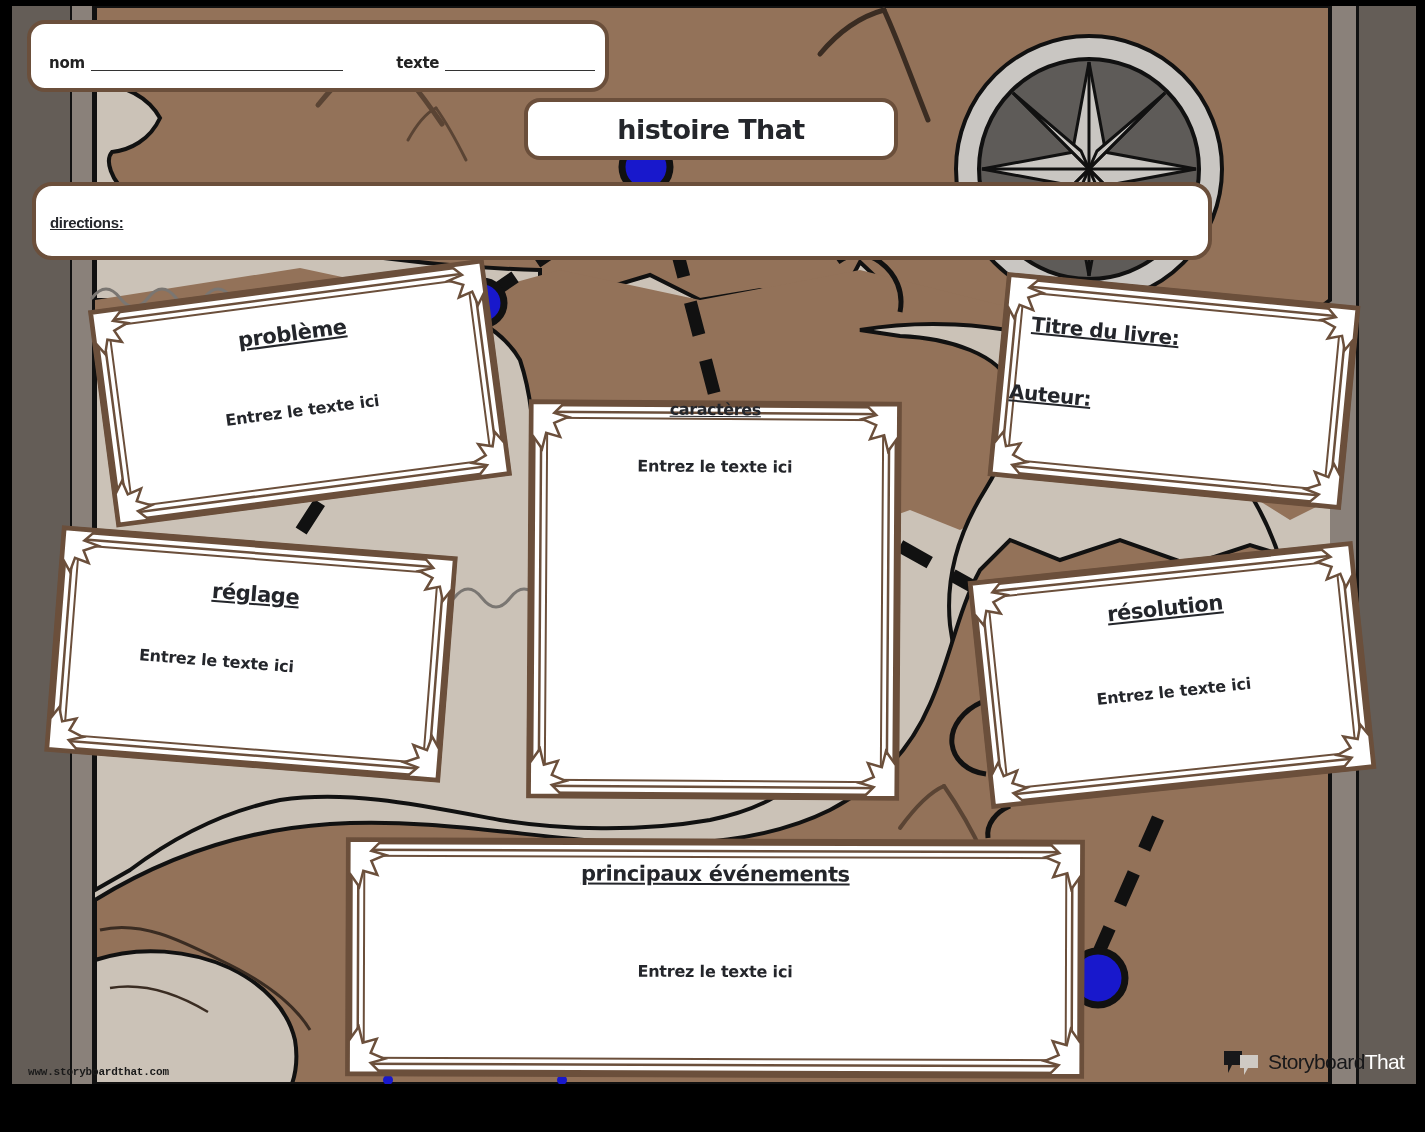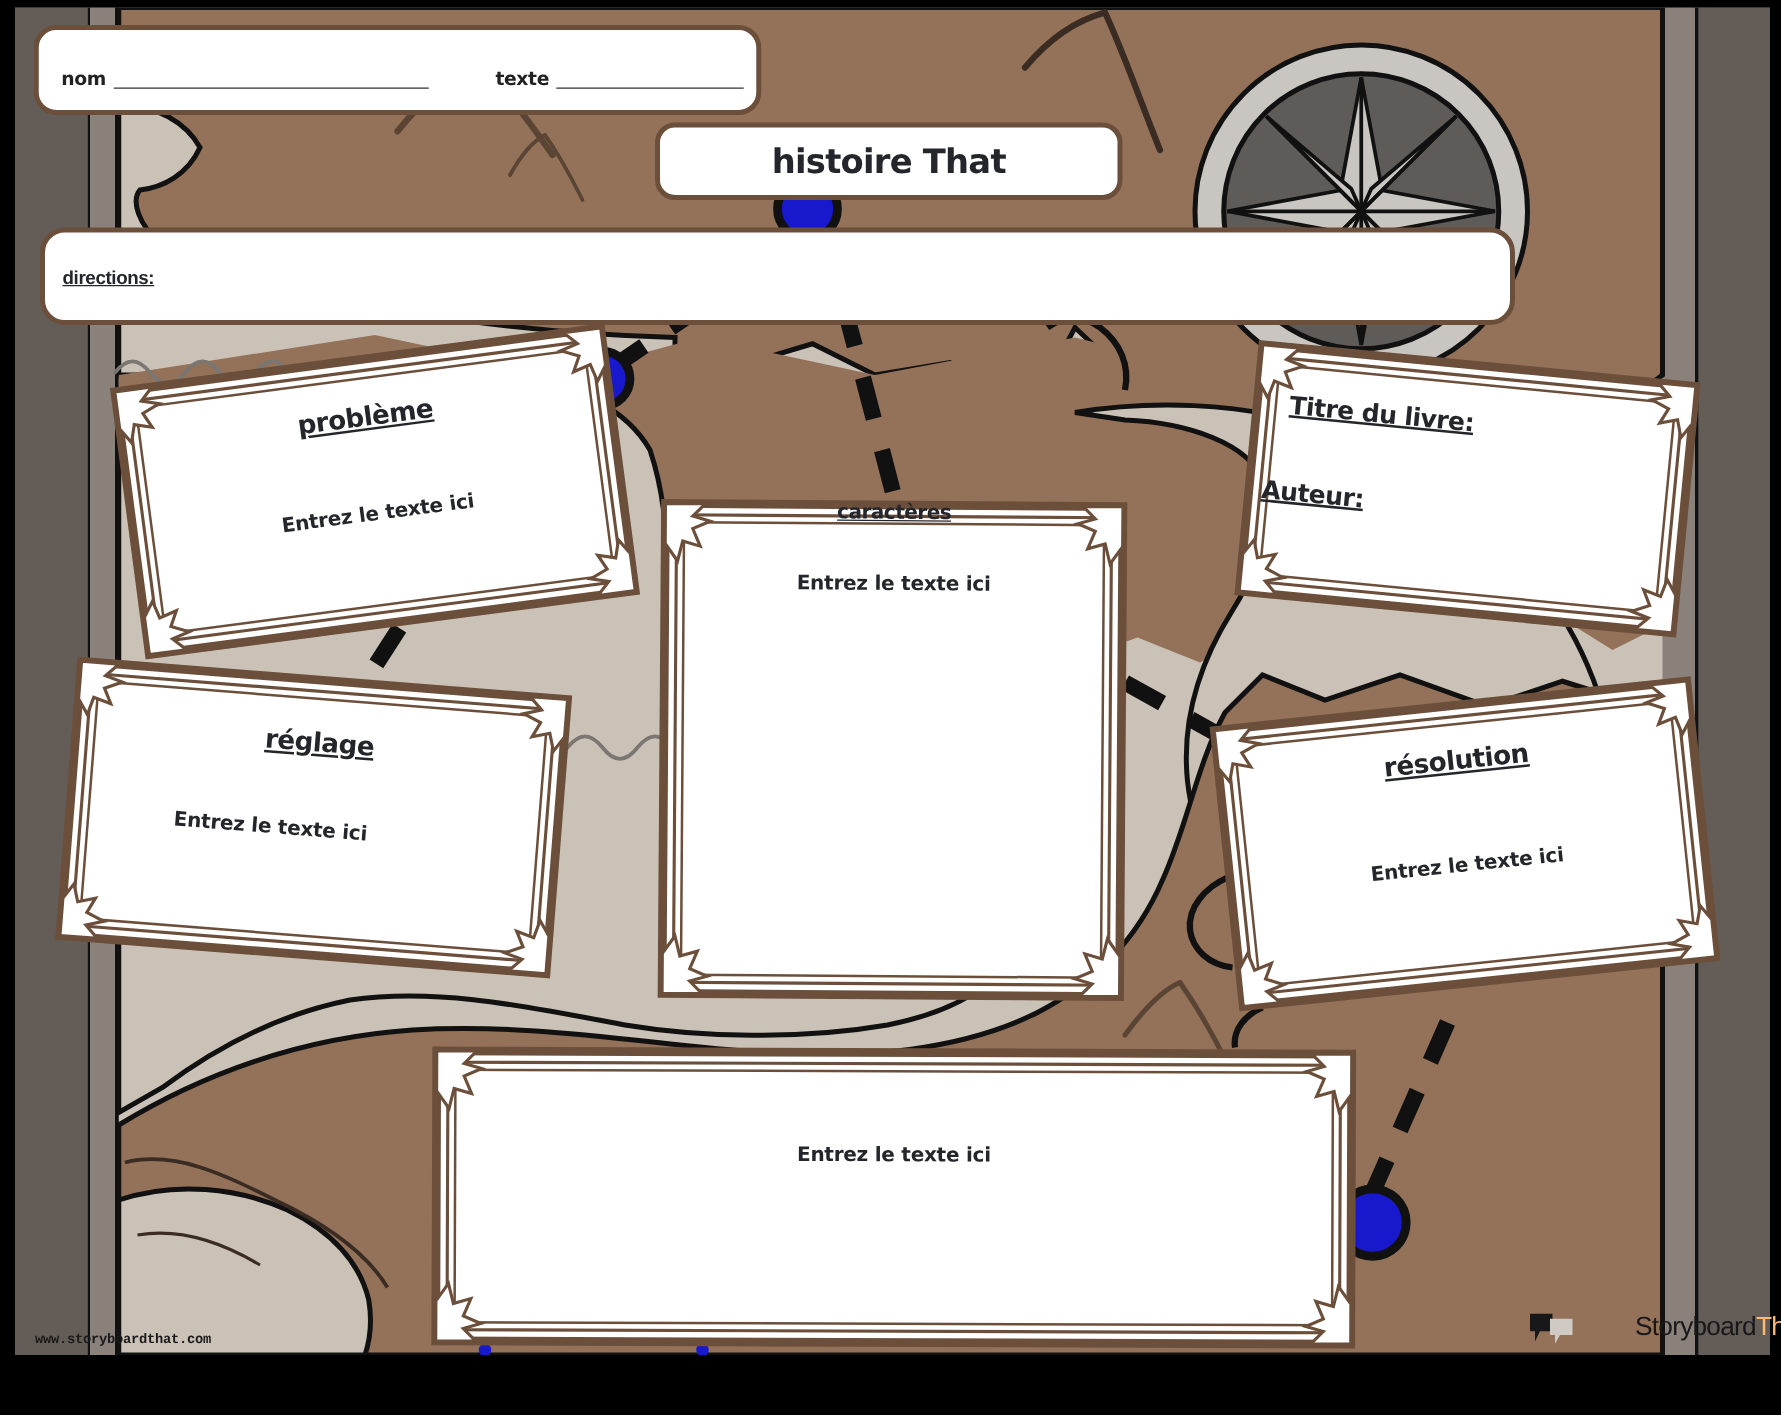--- a/index.html
+++ b/index.html
@@ -153,22 +153,22 @@
     left: 1222px; top: 1047px;
     display: flex;
     align-items: center;
     height: 30px;
   }
   #logo-text {
     font-family: "Liberation Sans", sans-serif;
     font-size: 21px;
     letter-spacing: -0.6px;
   }
-  #logo-text .dark { color: #18181A; margin-left: 40px; }
-  #logo-text .light { color: #fdba74; }
+  #logo-text .dark { color: #18181A; }
+  #logo-text .light { color: #ffffff; }
 </style>
 </head>
 <body>
 
 <div id="page">
 
   <div class="map-area">
     <svg class="map-svg" width="1425" height="1132" viewBox="0 0 1425 1132">
       <defs>
         <clipPath id="mapclip">
@@ -419,20 +419,21 @@
       <rect x="13" y="13" width="714" height="214" fill="none" stroke="#6B4F3B" stroke-width="2.5"></rect>
       <rect x="19" y="19" width="702" height="202" fill="none" stroke="#6B4F3B" stroke-width="2"></rect>
       <g fill="#FFFFFF" stroke="#6B4F3B" stroke-width="2.5">
         <path d="M4,4 L36,4 L26,14 L40,18 L26,24 L32,38 L18,34 L14,50 L4,36 Z"></path>
         <path d="M736,4 L704,4 L714,14 L700,18 L714,24 L708,38 L722,34 L726,50 L736,36 Z"></path>
         <path d="M4,236 L36,236 L26,226 L40,222 L26,216 L32,202 L18,206 L14,190 L4,204 Z"></path>
         <path d="M736,236 L704,236 L714,226 L700,222 L714,216 L708,202 L722,206 L726,190 L736,204 Z"></path>
       </g>
     </svg>
     <div class="inner">
+      <div class="card-title" style="font-size:21px; margin-top:24px;">principaux événements</div>
       <div class="card-body" style="font-size:16px; margin-top:76px;">Entrez le texte ici</div>
     </div>
   </div>
 
   <div id="footer-url">www.storyboardthat.com</div>
 
   <div id="logo-group">
     <svg width="40" height="26" viewBox="0 0 40 26" style="margin-right:6px;">
       <path d="M2,2 L20,2 L20,16 L10,16 L6,24 L6,16 L2,16 Z" fill="#18181A"></path>
       <path d="M18,6 L36,6 L36,19 L26,19 L22,26 L22,19 L18,19 Z" fill="#CFCAC4"></path>

